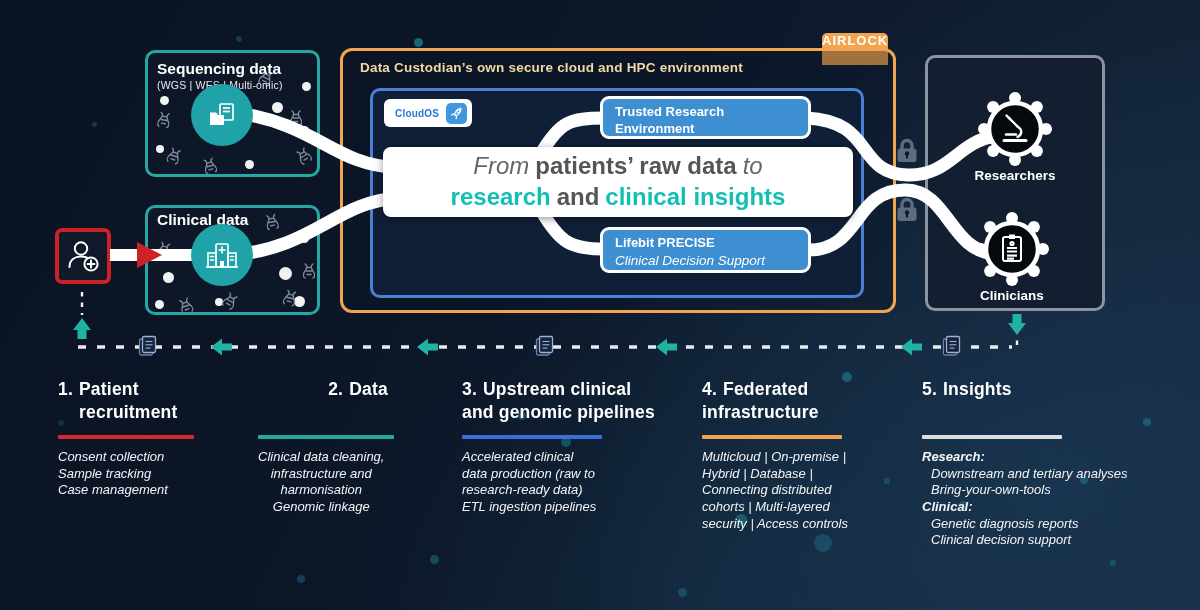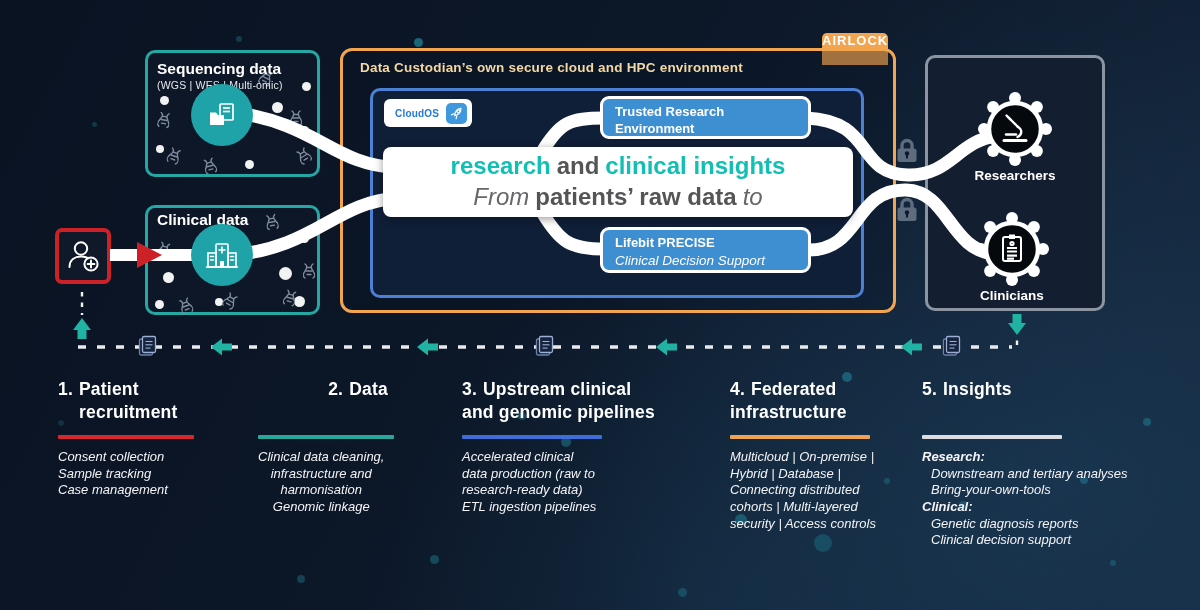--- a/index.html
+++ b/index.html
@@ -281,24 +281,24 @@
   <div class="abs blue-pill precise">
     <div class="t1">Lifebit PRECISE</div>
     <div class="t2">Clinical Decision Support</div>
   </div>
   <div class="abs blue-pill tre">
     <span class="t1">Trusted Research Environment</span>
   </div>
 
   <div class="abs white-box">
     <div class="h-line">
+      <span class="h-it">From</span><span class="h-b">patients’ raw data</span><span class="h-it">to</span>
+    </div>
+    <div class="h-line">
       <span class="h-teal">research</span><span class="h-b">and</span><span class="h-teal">clinical insights</span>
-    </div>
-    <div class="h-line">
-      <span class="h-it">From</span><span class="h-b">patients’ raw data</span><span class="h-it">to</span>
     </div>
   </div>
 
   <svg class="abs lock" style="left:896px;top:137px;" width="22" height="26" viewBox="0 0 22 26">
       <use href="#lock-sym"></use>
     </svg>
   <svg class="abs lock" style="left:896px;top:196px;" width="22" height="26" viewBox="0 0 22 26">
       <use href="#lock-sym"></use>
     </svg>
 
@@ -401,21 +401,21 @@
     </div>
     <div class="step-underline" style="width: 140px; background: rgb(62, 108, 217);"></div>
     <div class="step-items">
       <div>Accelerated clinical</div>
       <div>data production (raw to</div>
       <div>research-ready data)</div>
       <div>ETL ingestion pipelines</div>
     </div>
   </div>
 
-  <div class="step" style="left:702px;width:220px;margin-left:28px;">
+  <div class="step" style="left:702px;width:220px;">
     <div class="step-heading">
       <div><span class="step-num">4.</span><span>Federated</span></div>
       <div>infrastructure</div>
     </div>
     <div class="step-underline" style="width: 140px; background: rgb(240, 162, 81);"></div>
     <div class="step-items">
       <div>Multicloud  |  On-premise |</div>
       <div>Hybrid | Database |</div>
       <div>Connecting distributed</div>
       <div>cohorts | Multi-layered</div>

